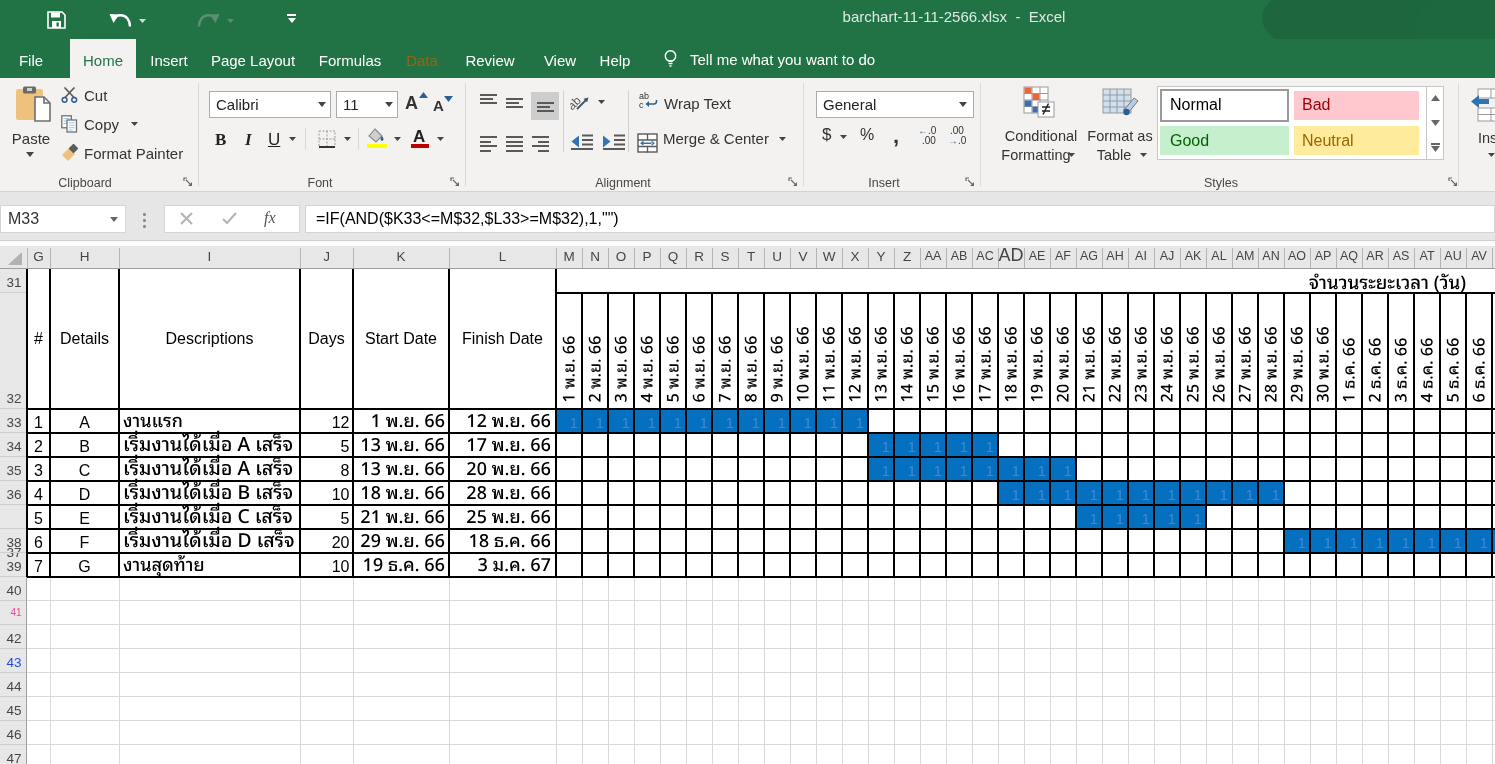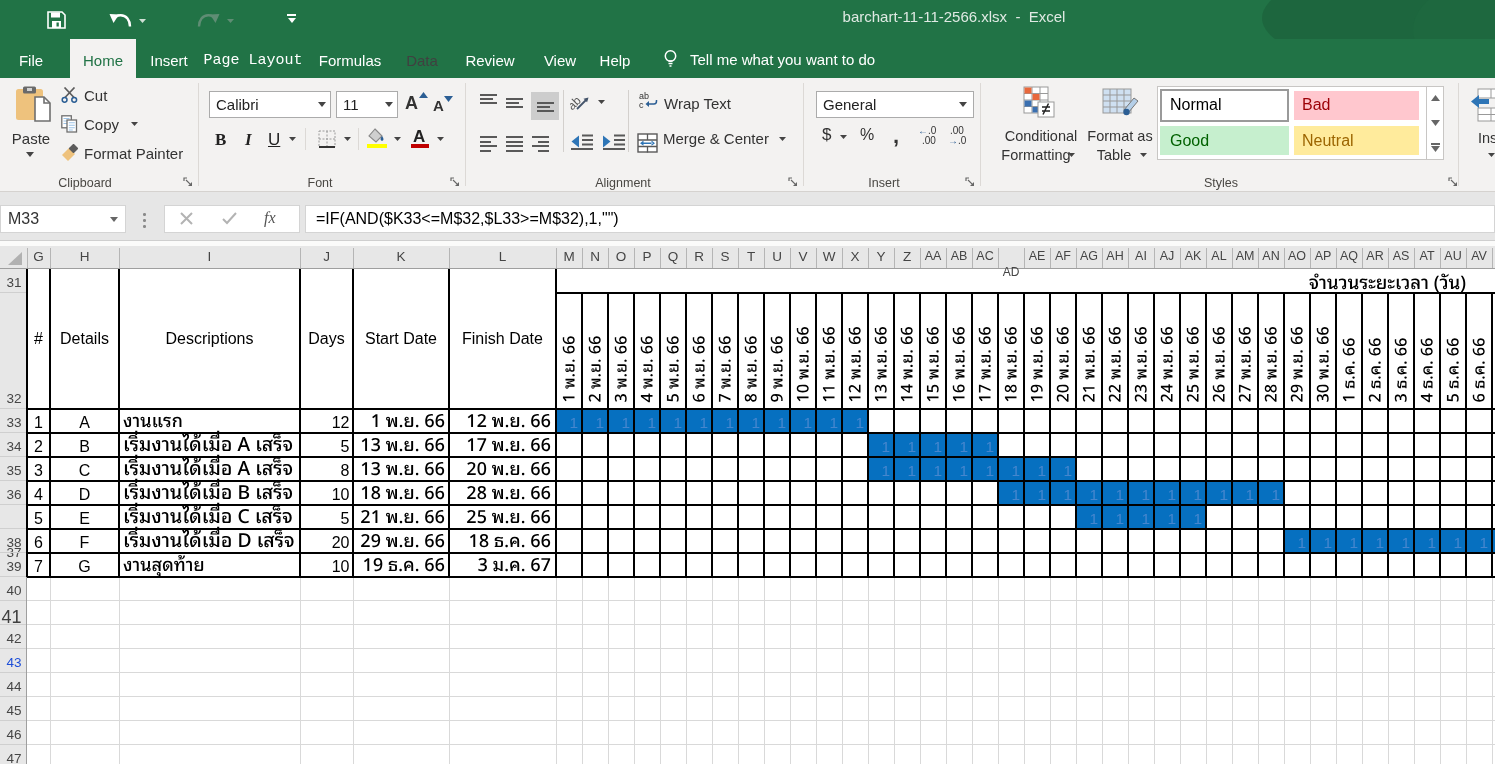--- a/index.html
+++ b/index.html
@@ -79,23 +79,23 @@
 <div class="ab" style="left:287px;top:14px;width:9px;height:1.5px;background:#fff;"></div>
 <svg class="ab" style="left:287.5px;top:17.5px" width="8" height="5">
     <path d="M0 0 L8 0 L4.0 5 Z" fill="#fff"></path>
   </svg>
 <div class="t c" style="left:954px;top:9px;font-size:15px;color:#dfe9e3;">barchart-11-11-2566.xlsx&nbsp; -&nbsp; Excel</div>
 <div class="ab" style="left:0px;top:39px;width:1495px;height:39px;background:#217346;"></div>
 <div class="ab" style="left:70px;top:39px;width:66px;height:39px;background:#f3f2f1;"></div>
 <div class="t c" style="left:31px;top:53px;font-size:15px;color:#fff;">File</div>
 <div class="t c" style="left:103px;top:53px;font-size:15px;color:#217346;">Home</div>
 <div class="t c" style="left:169px;top:53px;font-size:15px;color:#fff;">Insert</div>
-<div class="t c" style="left:253px;top:53px;font-size:15px;color:#fff;font-family:Liberation Mono, monospace;">Page Layout</div>
+<div class="t c" style="left:253px;top:53px;font-size:15px;color:#fff;">Page Layout</div>
 <div class="t c" style="left:350px;top:53px;font-size:15px;color:#fff;">Formulas</div>
-<div class="t c" style="left:422px;top:53px;font-size:15px;color:#404040;">Data</div>
+<div class="t c" style="left:422px;top:53px;font-size:15px;color:#a16207;">Data</div>
 <div class="t c" style="left:490px;top:53px;font-size:15px;color:#fff;">Review</div>
 <div class="t c" style="left:560px;top:53px;font-size:15px;color:#fff;">View</div>
 <div class="t c" style="left:615px;top:53px;font-size:15px;color:#fff;">Help</div>
 <svg class="ab" style="left:663px;top:49px" width="15" height="20" viewBox="0 0 15 20">
     <circle cx="7.5" cy="7" r="5.2" fill="none" stroke="#fff" stroke-width="1.5"></circle>
     <path d="M5.5 12 h4 M5.5 14.5 h4 M6.5 17 h2" stroke="#fff" stroke-width="1.4" fill="none"></path>
   </svg>
 <div class="t" style="left:690px;top:52px;font-size:15px;color:#fff;">Tell me what you want to do</div>
 <div class="ab" style="left:0px;top:78px;width:1495px;height:114px;background:#f3f2f1;"></div>
 <div class="ab" style="left:0px;top:191px;width:1495px;height:1px;background:#d5d2cf;"></div>
@@ -408,21 +408,21 @@
 <div class="t c" style="left:881.0px;top:250px;font-size:13.5px;color:#454545;">Y</div>
 <div class="ab" style="left:920px;top:248px;width:1px;height:20px;background:#b5b5b5;"></div>
 <div class="t c" style="left:907.0px;top:250px;font-size:13.5px;color:#454545;">Z</div>
 <div class="ab" style="left:946px;top:248px;width:1px;height:20px;background:#b5b5b5;"></div>
 <div class="t c" style="left:933.0px;top:250px;font-size:12.5px;color:#454545;">AA</div>
 <div class="ab" style="left:972px;top:248px;width:1px;height:20px;background:#b5b5b5;"></div>
 <div class="t c" style="left:959.0px;top:250px;font-size:12.5px;color:#454545;">AB</div>
 <div class="ab" style="left:998px;top:248px;width:1px;height:20px;background:#b5b5b5;"></div>
 <div class="t c" style="left:985.0px;top:250px;font-size:12.5px;color:#454545;">AC</div>
 <div class="ab" style="left:1024px;top:248px;width:1px;height:20px;background:#b5b5b5;"></div>
-<div class="t c" style="left:1011.0px;top:266px;font-size:12px;color:#454545;">AD</div>
+<div class="t c" style="left:1011.0px;top:246px;font-size:18px;color:#454545;">AD</div>
 <div class="ab" style="left:1050px;top:248px;width:1px;height:20px;background:#b5b5b5;"></div>
 <div class="t c" style="left:1037.0px;top:250px;font-size:12.5px;color:#454545;">AE</div>
 <div class="ab" style="left:1076px;top:248px;width:1px;height:20px;background:#b5b5b5;"></div>
 <div class="t c" style="left:1063.0px;top:250px;font-size:12.5px;color:#454545;">AF</div>
 <div class="ab" style="left:1102px;top:248px;width:1px;height:20px;background:#b5b5b5;"></div>
 <div class="t c" style="left:1089.0px;top:250px;font-size:12.5px;color:#454545;">AG</div>
 <div class="ab" style="left:1128px;top:248px;width:1px;height:20px;background:#b5b5b5;"></div>
 <div class="t c" style="left:1115.0px;top:250px;font-size:12.5px;color:#454545;">AH</div>
 <div class="ab" style="left:1154px;top:248px;width:1px;height:20px;background:#b5b5b5;"></div>
 <div class="t c" style="left:1141.0px;top:250px;font-size:12.5px;color:#454545;">AI</div>
@@ -465,21 +465,21 @@
 <div class="t r" style="right:1473.5px;top:488px;font-size:13.5px;color:#454545;">36</div>
 <div class="ab" style="left:0px;top:504px;width:26px;height:1px;background:#cfcfcf;"></div>
 <div class="t r" style="right:1473.5px;top:512px;font-size:13.5px;color:#454545;margin-top:34px;">37</div>
 <div class="ab" style="left:0px;top:528px;width:26px;height:1px;background:#cfcfcf;"></div>
 <div class="t r" style="right:1473.5px;top:536px;font-size:13.5px;color:#454545;">38</div>
 <div class="ab" style="left:0px;top:552px;width:26px;height:1px;background:#cfcfcf;"></div>
 <div class="t r" style="right:1473.5px;top:560px;font-size:13.5px;color:#454545;">39</div>
 <div class="ab" style="left:0px;top:576px;width:26px;height:1px;background:#cfcfcf;"></div>
 <div class="t r" style="right:1473.5px;top:584px;font-size:13.5px;color:#454545;">40</div>
 <div class="ab" style="left:0px;top:600px;width:26px;height:1px;background:#cfcfcf;"></div>
-<div class="t r" style="right:1473.5px;top:608px;font-size:18px;color:#404040;">41</div>
+<div class="t r" style="right:1473.5px;top:608px;font-size:10px;color:#ec4899;">41</div>
 <div class="ab" style="left:0px;top:624px;width:26px;height:1px;background:#cfcfcf;"></div>
 <div class="t r" style="right:1473.5px;top:632px;font-size:13.5px;color:#454545;">42</div>
 <div class="ab" style="left:0px;top:648px;width:26px;height:1px;background:#cfcfcf;"></div>
 <div class="t r" style="right:1473.5px;top:656px;font-size:13.5px;color:#1d4ed8;">43</div>
 <div class="ab" style="left:0px;top:672px;width:26px;height:1px;background:#cfcfcf;"></div>
 <div class="t r" style="right:1473.5px;top:680px;font-size:13.5px;color:#454545;">44</div>
 <div class="ab" style="left:0px;top:696px;width:26px;height:1px;background:#cfcfcf;"></div>
 <div class="t r" style="right:1473.5px;top:704px;font-size:13.5px;color:#454545;">45</div>
 <div class="ab" style="left:0px;top:720px;width:26px;height:1px;background:#cfcfcf;"></div>
 <div class="t r" style="right:1473.5px;top:728px;font-size:13.5px;color:#454545;">46</div>

